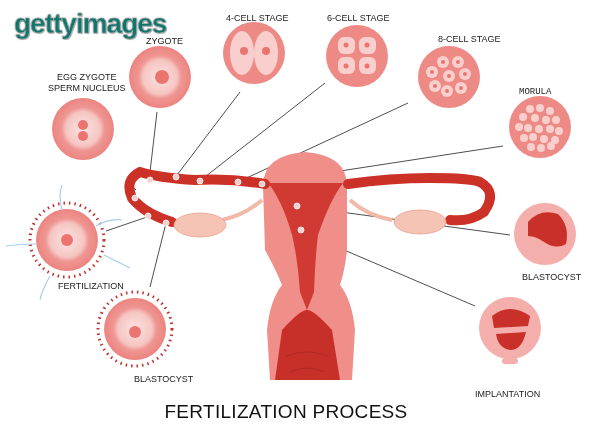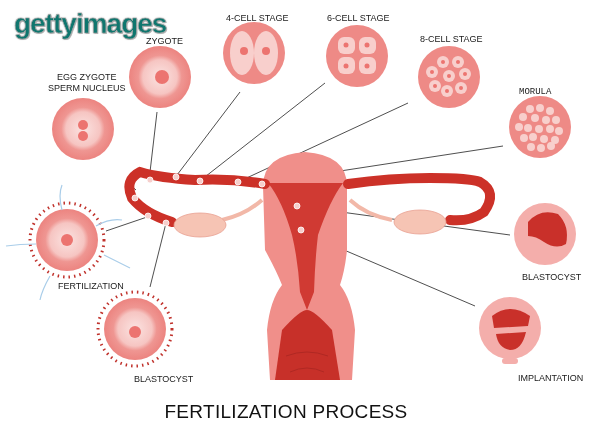--- a/index.html
+++ b/index.html
@@ -183,20 +183,20 @@
   </g>
 </svg>
 
 <div class="lbl" style="left:48px;top:72px;">
   <div>EGG ZYGOTE</div>
   <div>SPERM NUCLEUS</div>
 </div>
 <div class="lbl" style="left:146px;top:36px;">ZYGOTE</div>
 <div class="lbl" style="left:226px;top:13px;">4-CELL STAGE</div>
 <div class="lbl" style="left:327px;top:13px;">6-CELL STAGE</div>
-<div class="lbl" style="left:420px;top:34px;">8-CELL STAGE</div>
+<div class="lbl" style="left:438px;top:34px;">8-CELL STAGE</div>
 <div class="lbl" style="left:519px;top:87px;font-family:Liberation Mono, monospace;">MORULA</div>
 <div class="lbl" style="left:522px;top:272px;">BLASTOCYST</div>
-<div class="lbl" style="left:475px;top:373px;margin-left:43px;">IMPLANTATION</div>
+<div class="lbl" style="left:475px;top:389px;">IMPLANTATION</div>
 <div class="lbl" style="left:58px;top:281px;">FERTILIZATION</div>
 <div class="lbl" style="left:134px;top:374px;">BLASTOCYST</div>
 
 <div class="title">FERTILIZATION PROCESS</div>
 
 </body></html>

